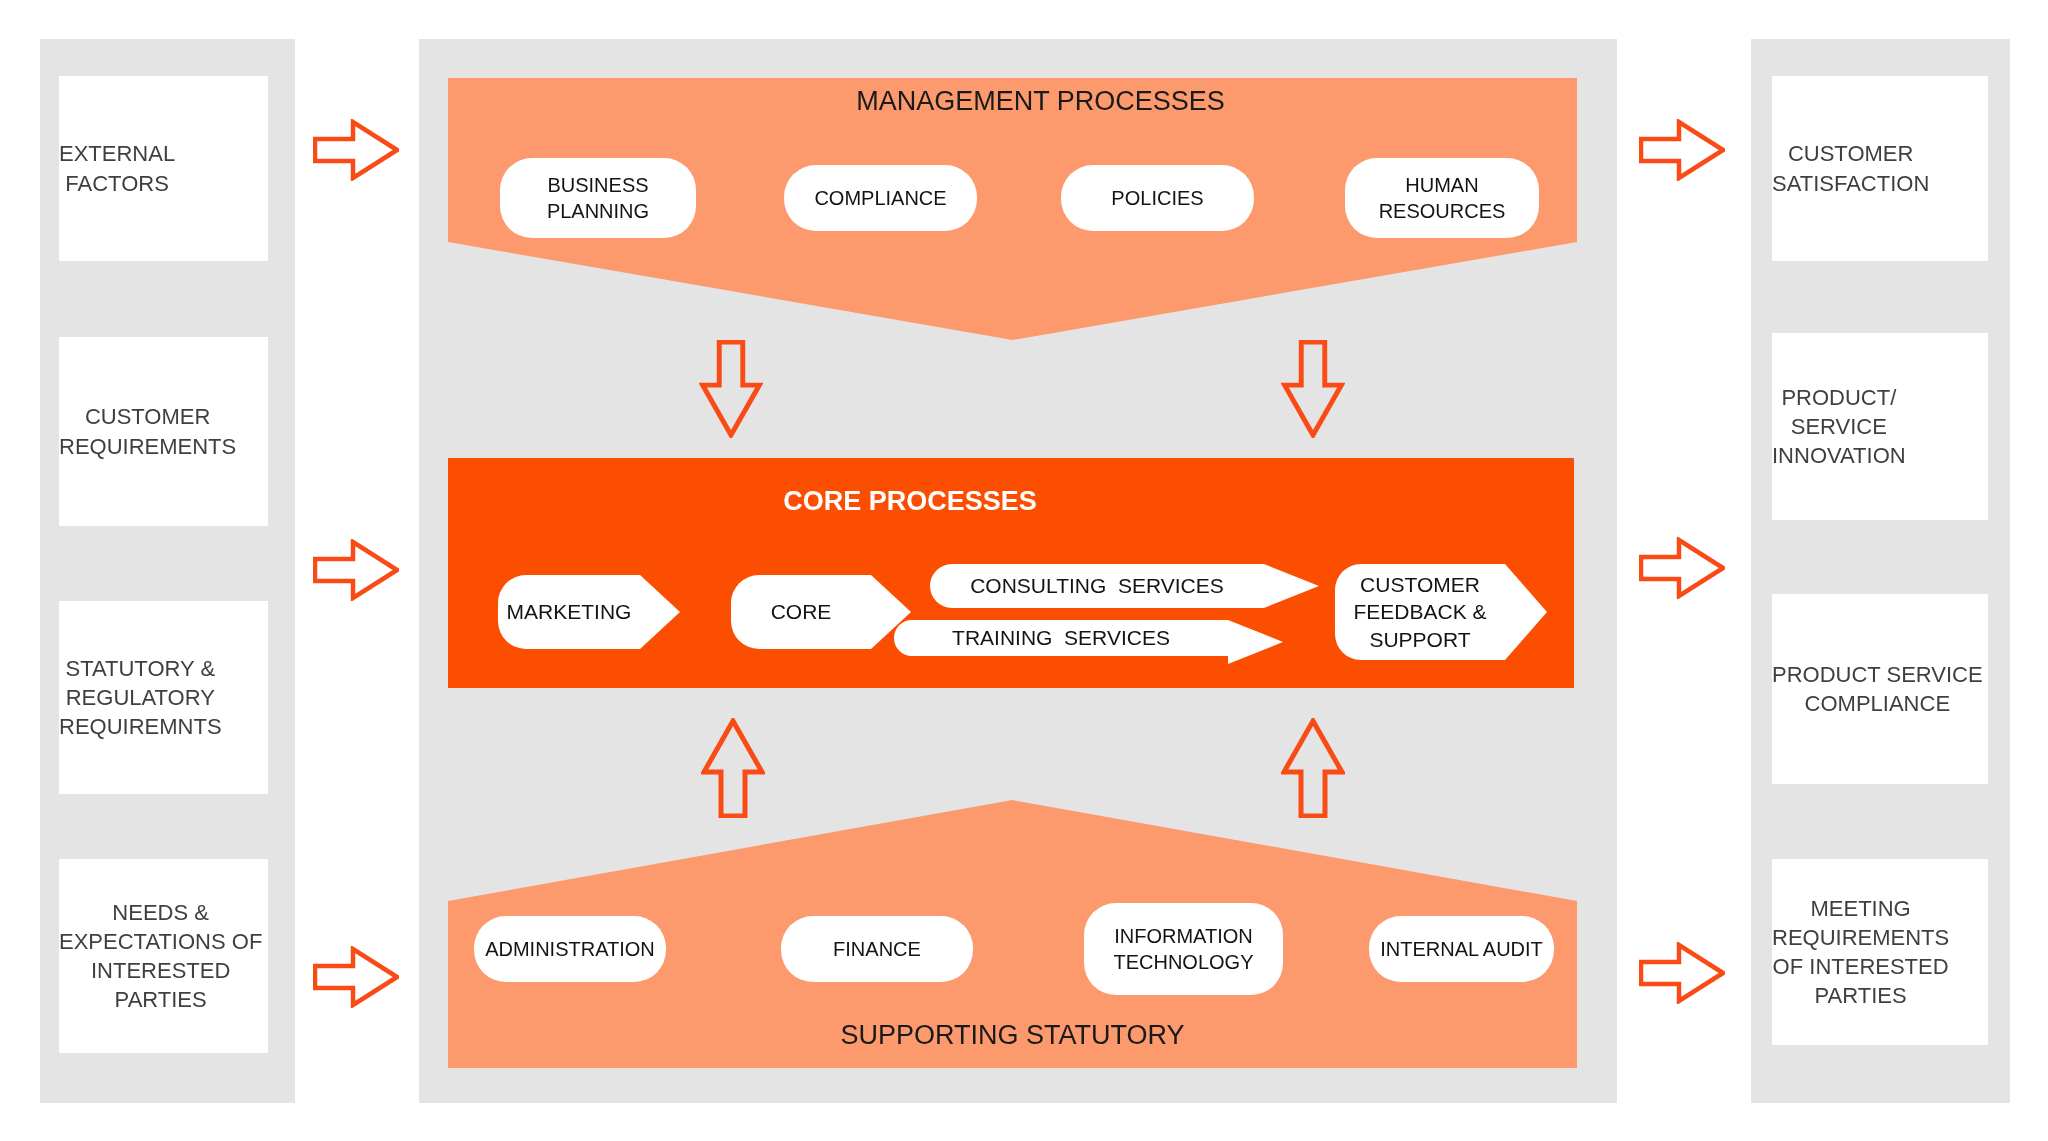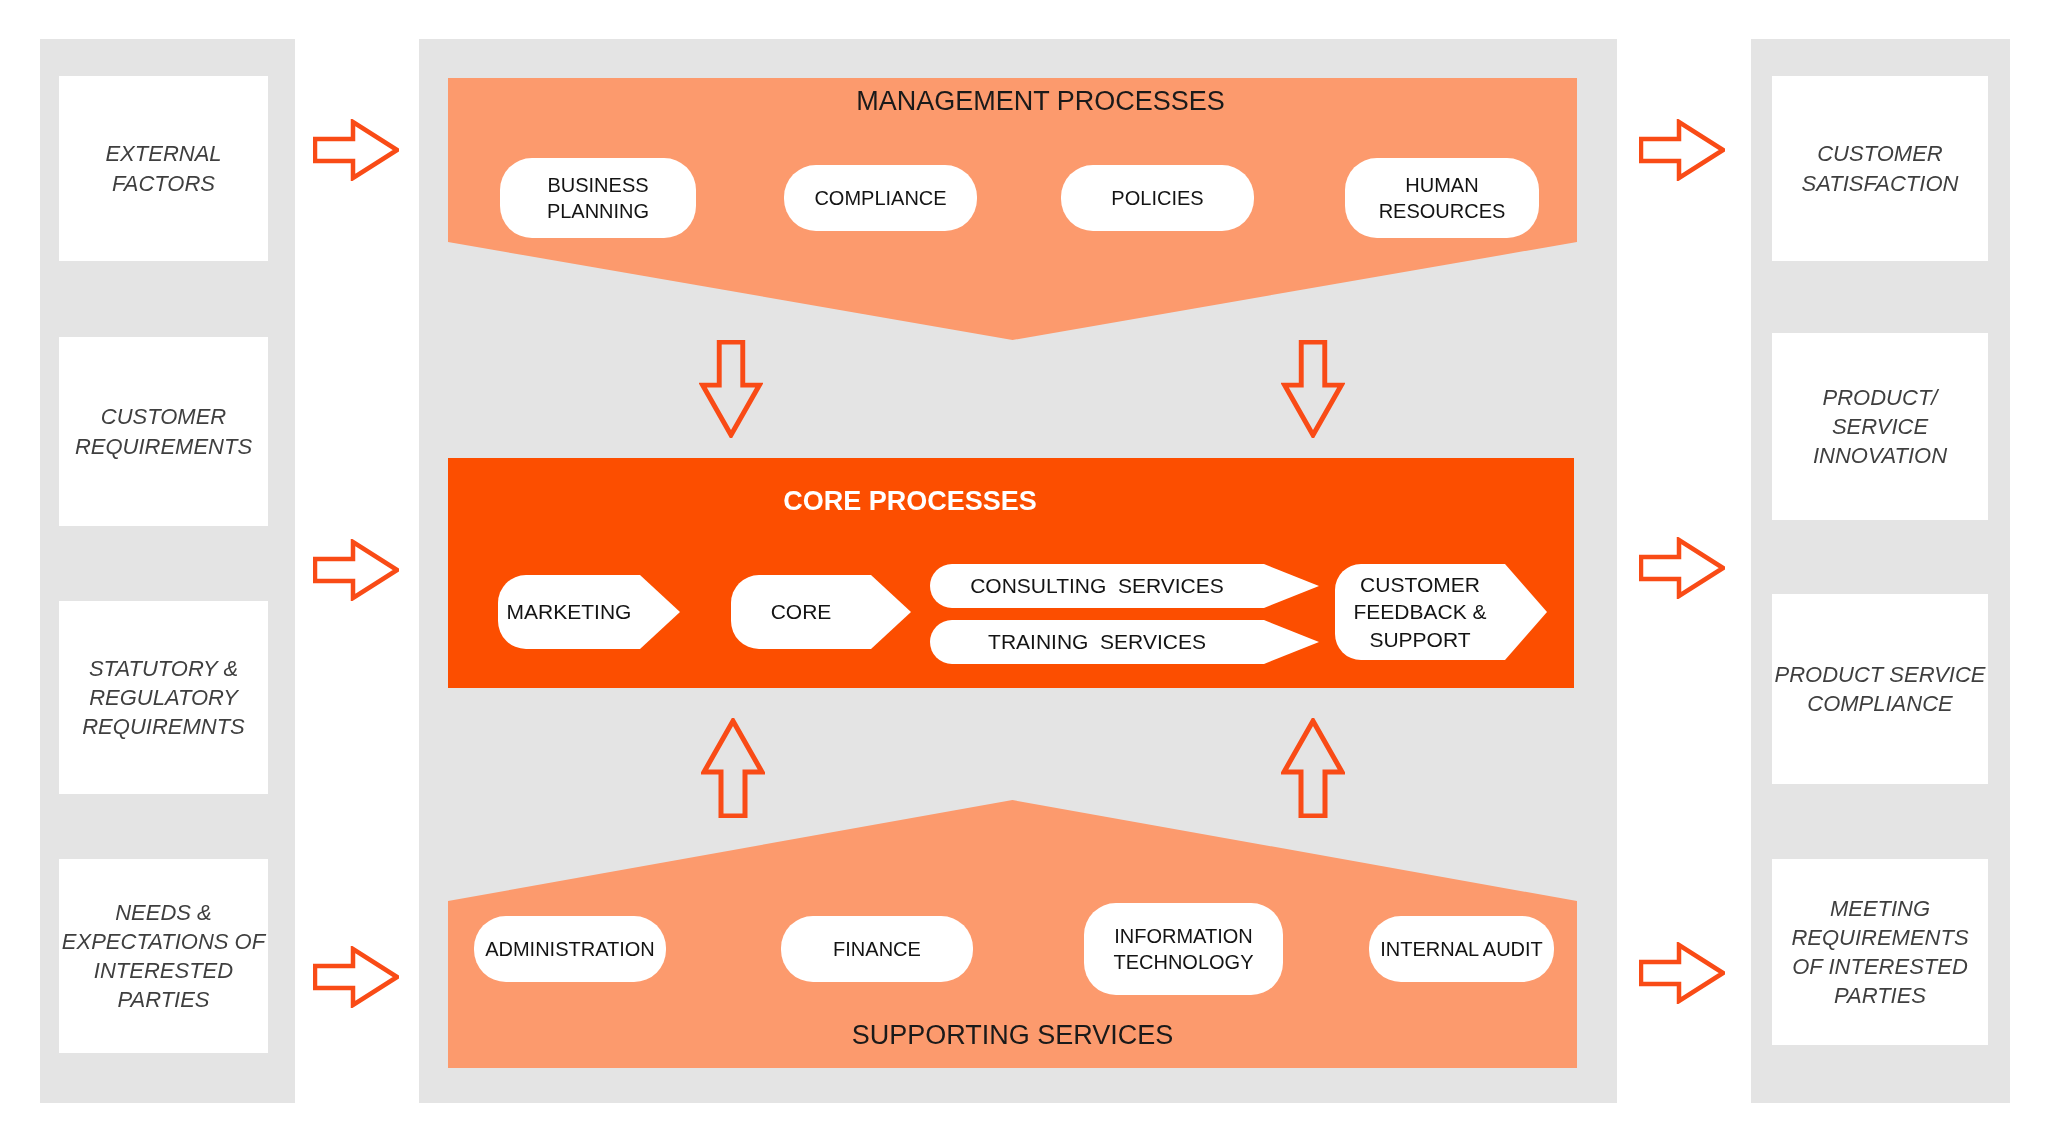--- a/index.html
+++ b/index.html
@@ -7,21 +7,21 @@
     position:relative;width:2048px;height:1141px;background:#ffffff;overflow:hidden;
     font-family:"Liberation Sans", sans-serif;
   }
   .panel{position:absolute;top:39px;height:1064px;background:#e4e4e4;}
   .panel.left{left:40px;width:255px;}
   .panel.center{left:419px;width:1198px;}
   .panel.right{left:1751px;width:259px;}
 
   .side-box{
     position:absolute;background:#ffffff;
-    display:flex;align-items:center;justify-content:center;font-style:italic;
+    display:flex;align-items:center;justify-content:flex-start;
   }
   .lbl{white-space:pre;text-align:center;}
   .side-lbl{font-size:22px;line-height:1.32;color:#3f3f3f;}
 
   .mgmt-shape{
     position:absolute;left:448px;top:78px;width:1129px;height:262px;background:#fc9a6d;
     clip-path:polygon(0 0,100% 0,100% 62.6%,50% 100%,0 62.6%);
   }
   .supp-shape{
     position:absolute;left:448px;top:800px;width:1129px;height:268px;background:#fc9a6d;
@@ -133,35 +133,35 @@
   <div class="chev size-a" style="left:703px;top:575px;width:168px;height:74px">
     <div class="chev-body">
         <span class="lbl">CORE</span>
       </div>
   </div>
   <div class="chev size-b" style="left:930px;top:564px;width:334px;height:44px">
     <div class="chev-body">
         <span class="lbl">CONSULTING  SERVICES</span>
       </div>
   </div>
-  <div class="chev size-b" style="left:930px;top:620px;width:334px;height:44px">
+  <div class="chev size-b" style="left:894px;top:620px;width:334px;height:36px">
     <div class="chev-body">
         <span class="lbl">TRAINING  SERVICES</span>
       </div>
   </div>
   <div class="chev size-c" style="left:1335px;top:564px;width:170px;height:96px">
     <div class="chev-body">
         <span class="lbl">CUSTOMER
 FEEDBACK &amp;
 SUPPORT</span>
       </div>
   </div>
 
   <div class="supp-shape"></div>
-  <div class="band-title supp-title lbl">SUPPORTING SERVICES</div>
+  <div class="band-title supp-title lbl">SUPPORTING STATUTORY</div>
   <div class="capsule lbl" style="left:474px;top:916px;width:192px;height:66px">
     <span class="lbl">ADMINISTRATION</span>
   </div>
   <div class="capsule lbl" style="left:781px;top:916px;width:192px;height:66px">
     <span class="lbl">FINANCE</span>
   </div>
   <div class="capsule lbl" style="left:1084px;top:903px;width:199px;height:92px">
     <span class="lbl">INFORMATION
 TECHNOLOGY</span>
   </div>

